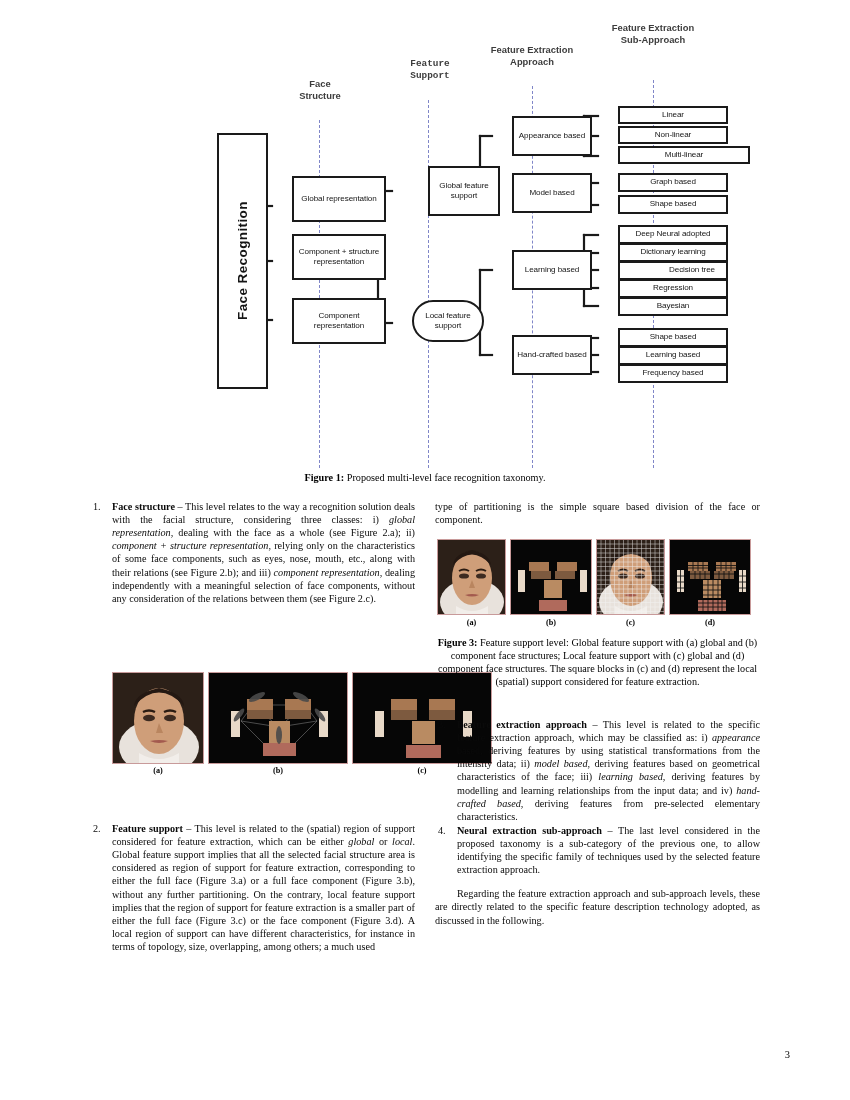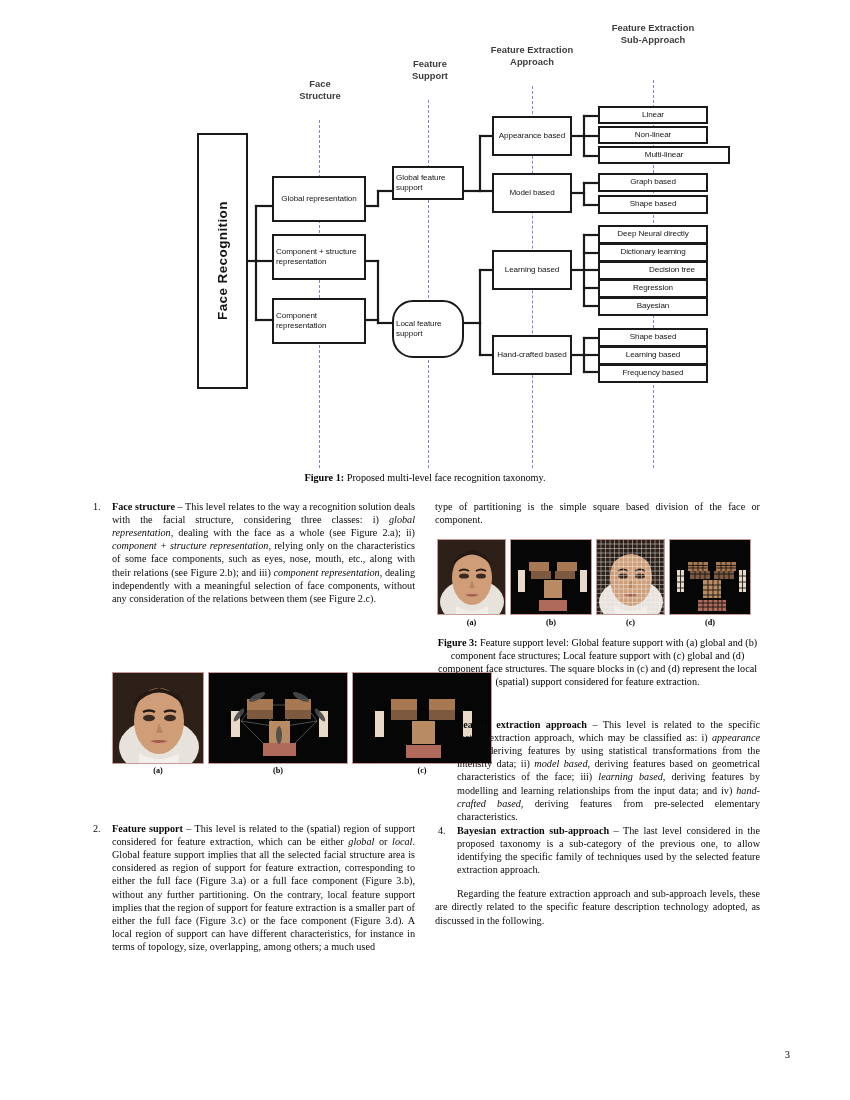--- a/index.html
+++ b/index.html
@@ -17,27 +17,28 @@
   #taxonomy{
     position:absolute;left:180px;top:58px;width:490px;height:412px;
   }
   #taxonomy svg{position:absolute;left:0;top:0;}
   .dg-box{
     position:absolute;
     border:2.2px solid #1a1a1a;
     background:#fff;
     box-sizing:border-box;
     display:flex;align-items:center;justify-content:center;
-    text-align:left;
+    text-align:center;
     font-family:"Liberation Sans", sans-serif;
     font-size:8.1px;
     line-height:1.28;
     color:#151515;
     letter-spacing:-0.1px;
     padding:0 2px;
+    margin-left:20px;
   }
   .dg-root{
     writing-mode:vertical-rl;
     transform:rotate(180deg);
     font-weight:bold;
     font-size:13.5px;
     letter-spacing:0.4px;
   }
   .dg-head{
     position:absolute;
@@ -174,55 +175,55 @@
 
     <div class="dashed" style="left:139px;top:62px;height:348px;"></div>
     <div class="dashed" style="left:248px;top:42px;height:368px;"></div>
     <div class="dashed" style="left:352px;top:28px;height:382px;"></div>
     <div class="dashed" style="left:473px;top:22px;height:388px;"></div>
 
     <div class="dg-head" style="left:94px;top:20px;width:92px;">
       <div>Face</div>
       <div>Structure</div>
     </div>
-    <div class="dg-head" style="left:204px;top:0px;width:92px;">
+    <div class="dg-head" style="left:204px;top:0px;width:92px;font-family:Liberation Mono, monospace;">
       <div>Feature</div>
       <div>Support</div>
     </div>
     <div class="dg-head" style="left:282px;top:-14px;width:140px;">
       <div>Feature Extraction</div>
       <div>Approach</div>
     </div>
     <div class="dg-head" style="left:403px;top:-36px;width:140px;">
       <div>Feature Extraction</div>
       <div>Sub-Approach</div>
     </div>
 
     <div class="dg-box dg-root" style="left:17px;top:75px;width:51px;height:256px;">Face Recognition</div>
 
     <div class="dg-box" style="left:92px;top:118px;width:94px;height:46px;">Global representation</div>
     <div class="dg-box" style="left:92px;top:176px;width:94px;height:46px;">Component + structure representation</div>
     <div class="dg-box" style="left:92px;top:240px;width:94px;height:46px;">Component representation</div>
 
-    <div class="dg-box" style="left:212px;top:108px;width:72px;height:34px;">Global feature support</div>
-    <div class="dg-box" style="left:212px;top:242px;width:72px;height:58px;border-radius:21px;">Local feature support</div>
+    <div class="dg-box" style="left:228px;top:108px;width:72px;height:50px;">Global feature support</div>
+    <div class="dg-box" style="left:212px;top:242px;width:72px;height:42px;border-radius:21px;">Local feature support</div>
 
     <div class="dg-box" style="left:312px;top:58px;width:80px;height:40px;">Appearance based</div>
     <div class="dg-box" style="left:312px;top:115px;width:80px;height:40px;">Model based</div>
     <div class="dg-box" style="left:312px;top:192px;width:80px;height:40px;">Learning based</div>
     <div class="dg-box" style="left:312px;top:277px;width:80px;height:40px;">Hand-crafted based</div>
 
     <div class="dg-box" style="left:418px;top:48px;width:110px;height:18px;">Linear</div>
     <div class="dg-box" style="left:418px;top:68px;width:110px;height:18px;">Non-linear</div>
     <div class="dg-box" style="left:418px;top:88px;width:132px;height:18px;">Multi-linear</div>
 
     <div class="dg-box" style="left:418px;top:115px;width:110px;height:19px;">Graph based</div>
     <div class="dg-box" style="left:418px;top:137px;width:110px;height:19px;">Shape based</div>
 
-    <div class="dg-box" style="left:418px;top:167px;width:110px;height:19px;">Deep Neural directly</div>
+    <div class="dg-box" style="left:418px;top:167px;width:110px;height:19px;">Deep Neural adopted</div>
     <div class="dg-box" style="left:418px;top:185px;width:110px;height:19px;">Dictionary learning</div>
     <div class="dg-box" style="left:418px;top:203px;width:110px;height:19px;padding-left:40px;">Decision tree</div>
     <div class="dg-box" style="left:418px;top:221px;width:110px;height:19px;">Regression</div>
     <div class="dg-box" style="left:418px;top:239px;width:110px;height:19px;">Bayesian</div>
 
     <div class="dg-box" style="left:418px;top:270px;width:110px;height:19px;">Shape based</div>
     <div class="dg-box" style="left:418px;top:288px;width:110px;height:19px;">Learning based</div>
     <div class="dg-box" style="left:418px;top:306px;width:110px;height:19px;">Frequency based</div>
   </div>
 
@@ -391,21 +392,21 @@
 
   <div class="col" style="left:435px;top:718px;width:325px;">
 
     <div class="listitem">
       <div class="listnum">3.</div>
       <div class="listbody"><b>Feature extraction approach</b><span> – This level is related to the specific feature extraction approach, which may be classified as: i) </span><i>appearance</i><span> based, deriving features by using statistical transformations from the intensity data; ii) </span><i>model based</i><span>, deriving features based on geometrical characteristics of the face; iii) </span><i>learning based</i><span>, deriving features by modelling and learning relationships from the input data; and iv) </span><i>hand-crafted based</i><span>, deriving features from pre-selected elementary characteristics.</span></div>
     </div>
 
     <div class="listitem" style="margin-top:0px;">
       <div class="listnum">4.</div>
-      <div class="listbody"><b>Bayesian extraction sub-approach</b><span> – The last level considered in the proposed taxonomy is a sub-category of the previous one, to allow identifying the specific family of techniques used by the selected feature extraction approach.</span></div>
+      <div class="listbody"><b>Neural extraction sub-approach</b><span> – The last level considered in the proposed taxonomy is a sub-category of the previous one, to allow identifying the specific family of techniques used by the selected feature extraction approach.</span></div>
     </div>
 
     <div class="para" style="margin-top:11px;">Regarding the feature extraction approach and sub-approach levels, these are directly related to the specific feature description technology adopted, as discussed in the following.</div>
   </div>
 
   <div class="pagenum">3</div>
 
 </div>
 
 </body></html>

